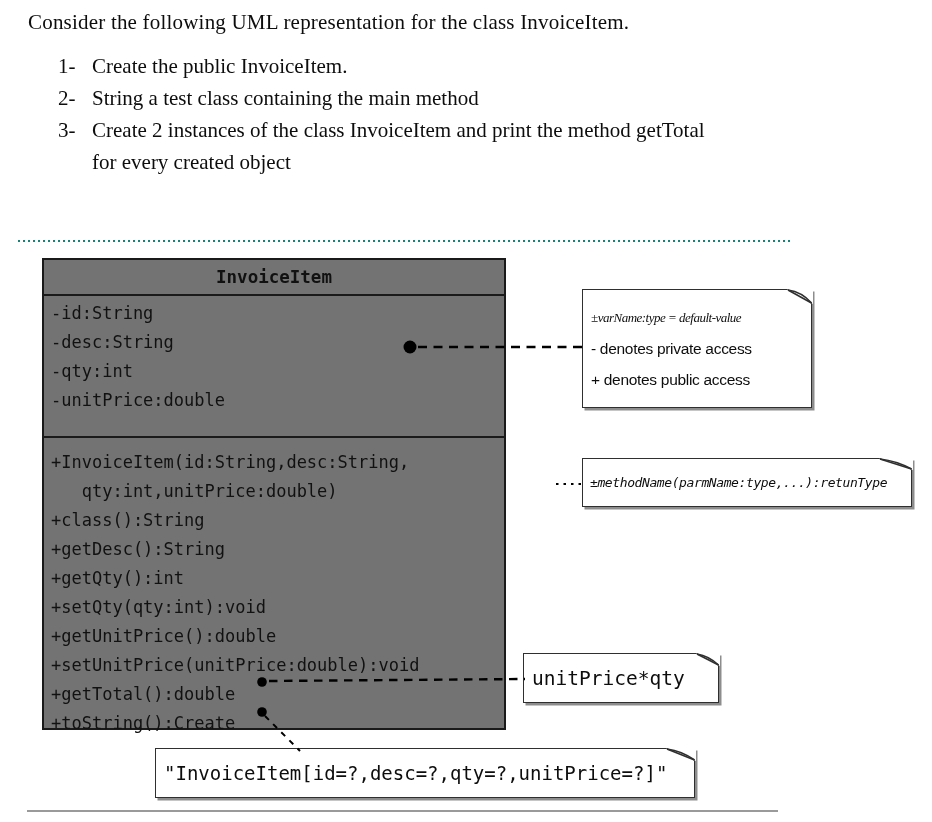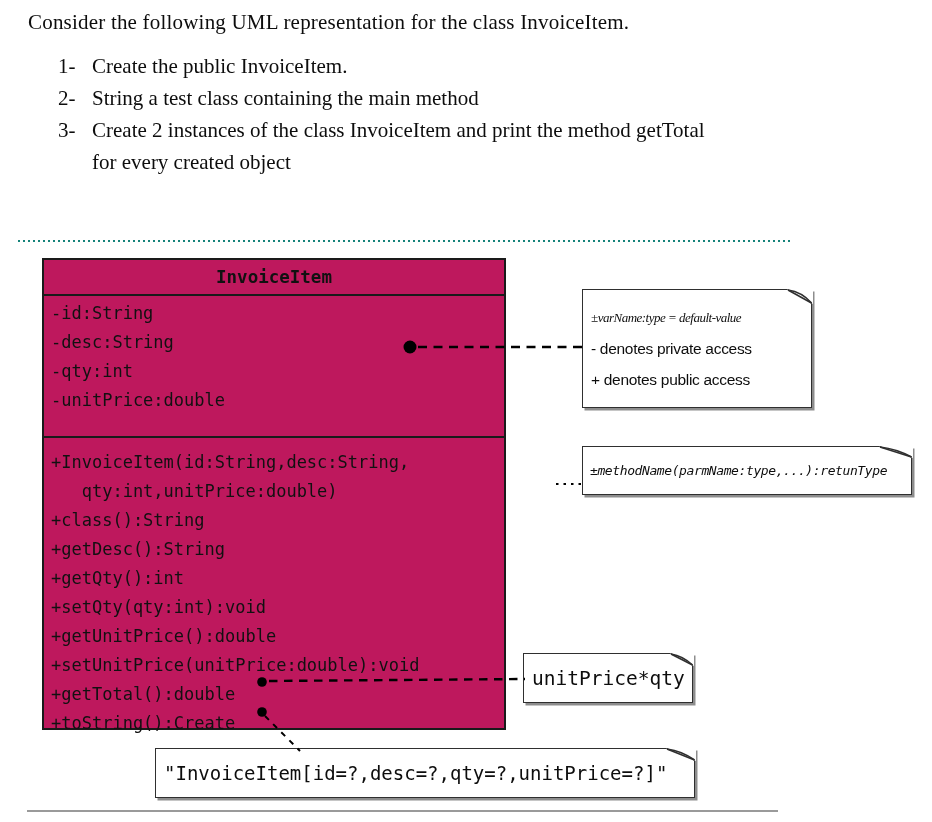--- a/index.html
+++ b/index.html
@@ -14,21 +14,21 @@
   .task-cont{position:absolute;font-size:21px;text-align:right;}
   
   .teal-rule{
     position:absolute;left:18px;top:240px;width:772px;height:2px;
     background:repeating-linear-gradient(90deg,#15837a 0 2px,transparent 2px 5px);
   }
   .gray-rule{position:absolute;left:27px;top:810px;width:751px;height:2px;background:#9a9a9a;}
   
   .uml-class{
     position:absolute;left:42px;top:258px;width:464px;height:472px;
-    border:2px solid #1a1a1a;background:#be185d;box-sizing:border-box;
+    border:2px solid #1a1a1a;background:#737373;box-sizing:border-box;
     font-family:"DejaVu Sans Mono", monospace;font-size:17px;color:#111;
   }
   .uml-title{
     height:36px;border-bottom:2.5px solid #1a1a1a;box-sizing:border-box;
     text-align:center;font-weight:bold;line-height:34px;font-size:17.5px;
   }
   .uml-attrs{
     height:142px;border-bottom:2.5px solid #1a1a1a;box-sizing:border-box;
     padding:3px 0 0 7px;
   }
@@ -43,26 +43,26 @@
   .note-legend-var{left:582px;top:289px;width:230px;height:119px;padding:12px 0 0 8px;}
   .note-legend-var .nl1{
     font-family:Liberation Serif, serif;font-style:italic;font-size:13px;
     letter-spacing:-.5px;height:31px;line-height:31px;white-space:pre;
   }
   .note-legend-var .nl2{
     font-family:"Liberation Sans", sans-serif;font-size:15.5px;letter-spacing:-.3px;
     height:31px;line-height:31px;
   }
   .note-legend-method{
-    left:582px;top:446px;width:330px;height:49px;
+    left:582px;top:458px;width:330px;height:49px;
     font-family:"DejaVu Sans Mono", monospace;font-style:italic;font-size:13px;
     letter-spacing:-.4px;display:flex;align-items:center;padding-left:7px;white-space:pre;
   }
   .note-gettotal{
-    left:523px;top:653px;width:170px;height:50px;
+    left:523px;top:653px;width:196px;height:50px;
     font-family:"DejaVu Sans Mono", monospace;font-size:19.5px;
     display:flex;align-items:center;padding-left:8px;white-space:pre;
   }
   .note-tostring{
     left:155px;top:748px;width:540px;height:50px;
     font-family:"DejaVu Sans Mono", monospace;font-size:19px;
     display:flex;align-items:center;padding-left:8px;white-space:pre;
   }
   
   .overlay{position:absolute;left:0;top:0;width:932px;height:822px;pointer-events:none;}

